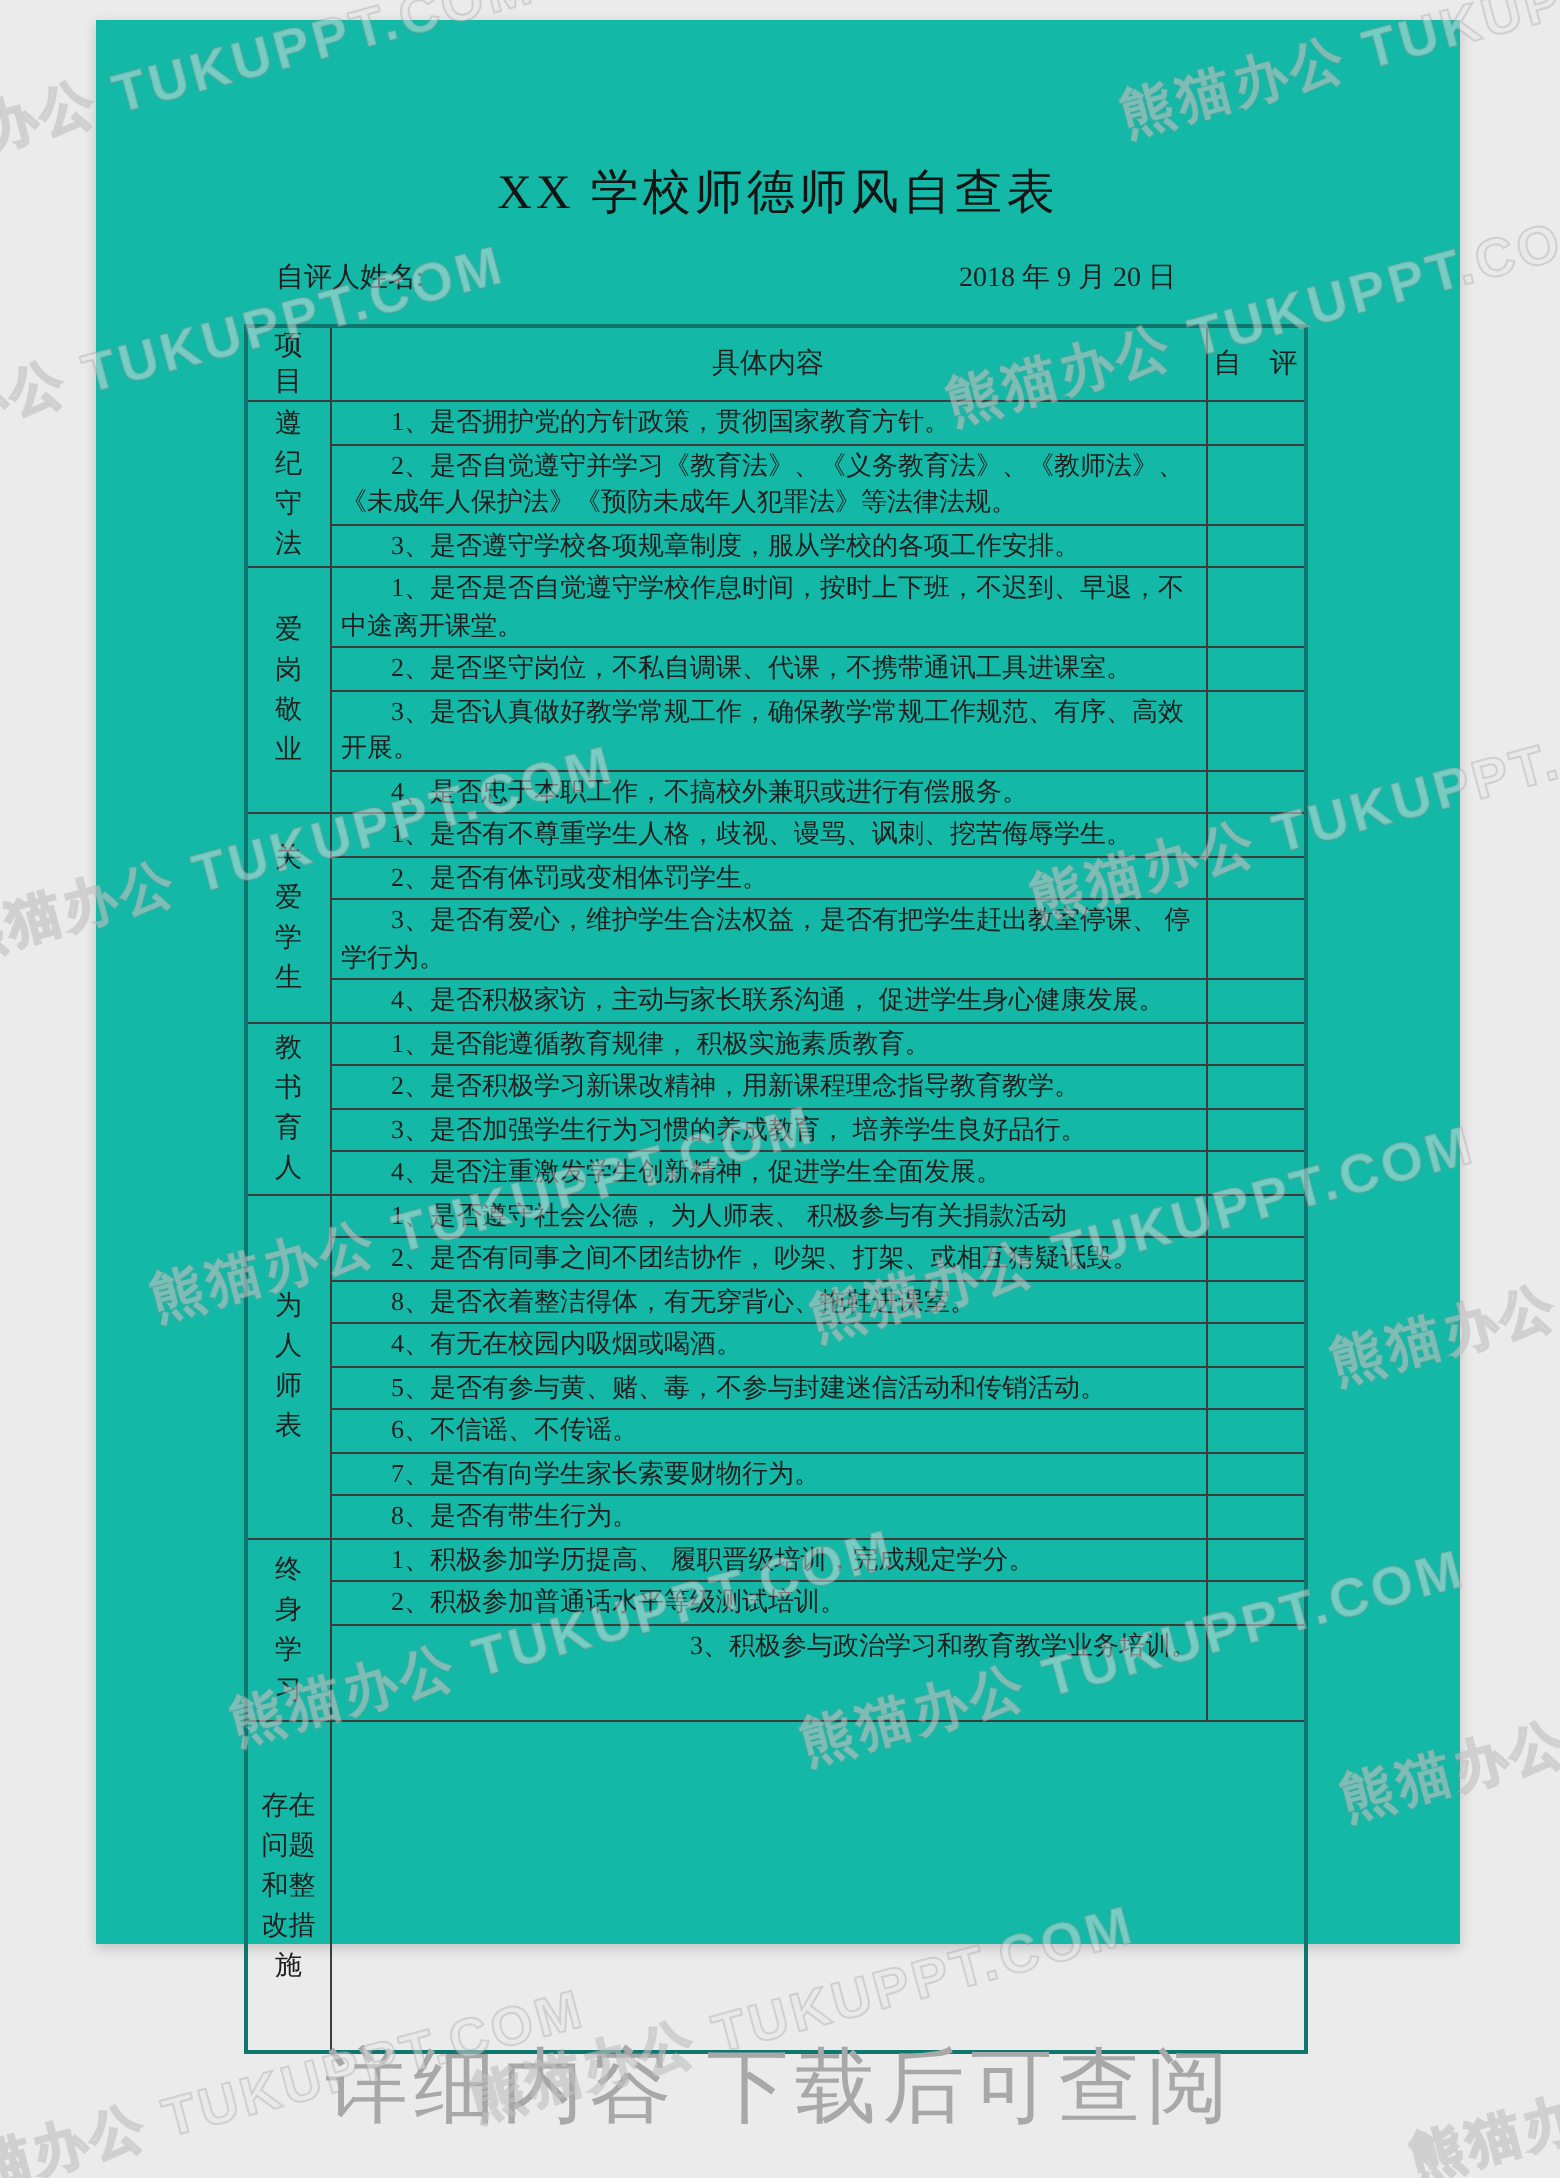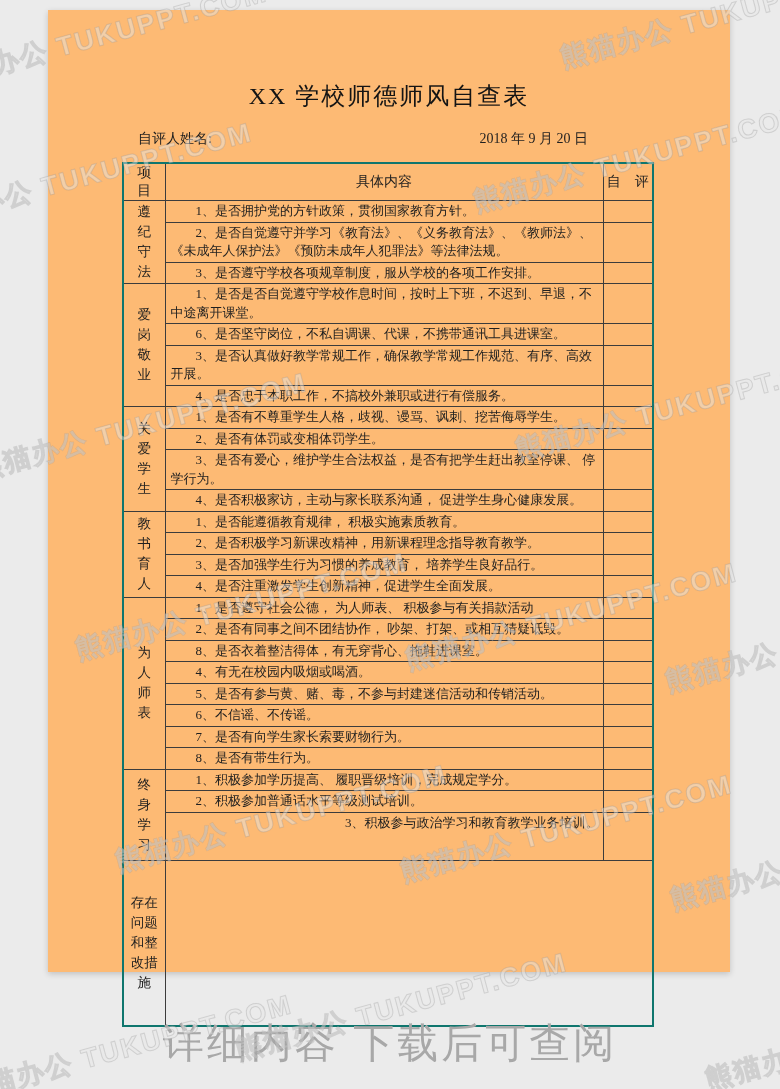--- a/index.html
+++ b/index.html
@@ -8,21 +8,21 @@
     position: relative;
     background: #ebebeb;
     overflow: hidden;
     font-family: "Liberation Serif", "DejaVu Serif", serif;
     color: #1f1f1f;
   }
   .sheet {
     position: absolute;
     left: 48px; top: 10px;
     width: 682px; height: 962px;
-    background: #fdba74;
+    background: #14b8a6;
     box-shadow: 0 2px 6px rgba(0,0,0,0.18);
     padding-top: 70px;
   }
   .doc-title {
     text-align: center;
     font-size: 24px;
     letter-spacing: 2px;
     color: #141414;
     font-weight: normal;
   }
@@ -157,21 +157,21 @@
             <div>敬</div>
             <div>业</div>
           </td>
           <td class="item">
             <div class="itxt">1、是否是否自觉遵守学校作息时间，按时上下班，不迟到、早退，不中途离开课堂。</div>
           </td>
           <td class="score"></td>
         </tr>
         <tr>
           <td class="item">
-            <div class="itxt">6、是否坚守岗位，不私自调课、代课，不携带通讯工具进课室。</div>
+            <div class="itxt">2、是否坚守岗位，不私自调课、代课，不携带通讯工具进课室。</div>
           </td>
           <td class="score"></td>
         </tr>
         <tr>
           <td class="item">
             <div class="itxt">3、是否认真做好教学常规工作，确保教学常规工作规范、有序、高效开展。</div>
           </td>
           <td class="score"></td>
         </tr>
         <tr>

